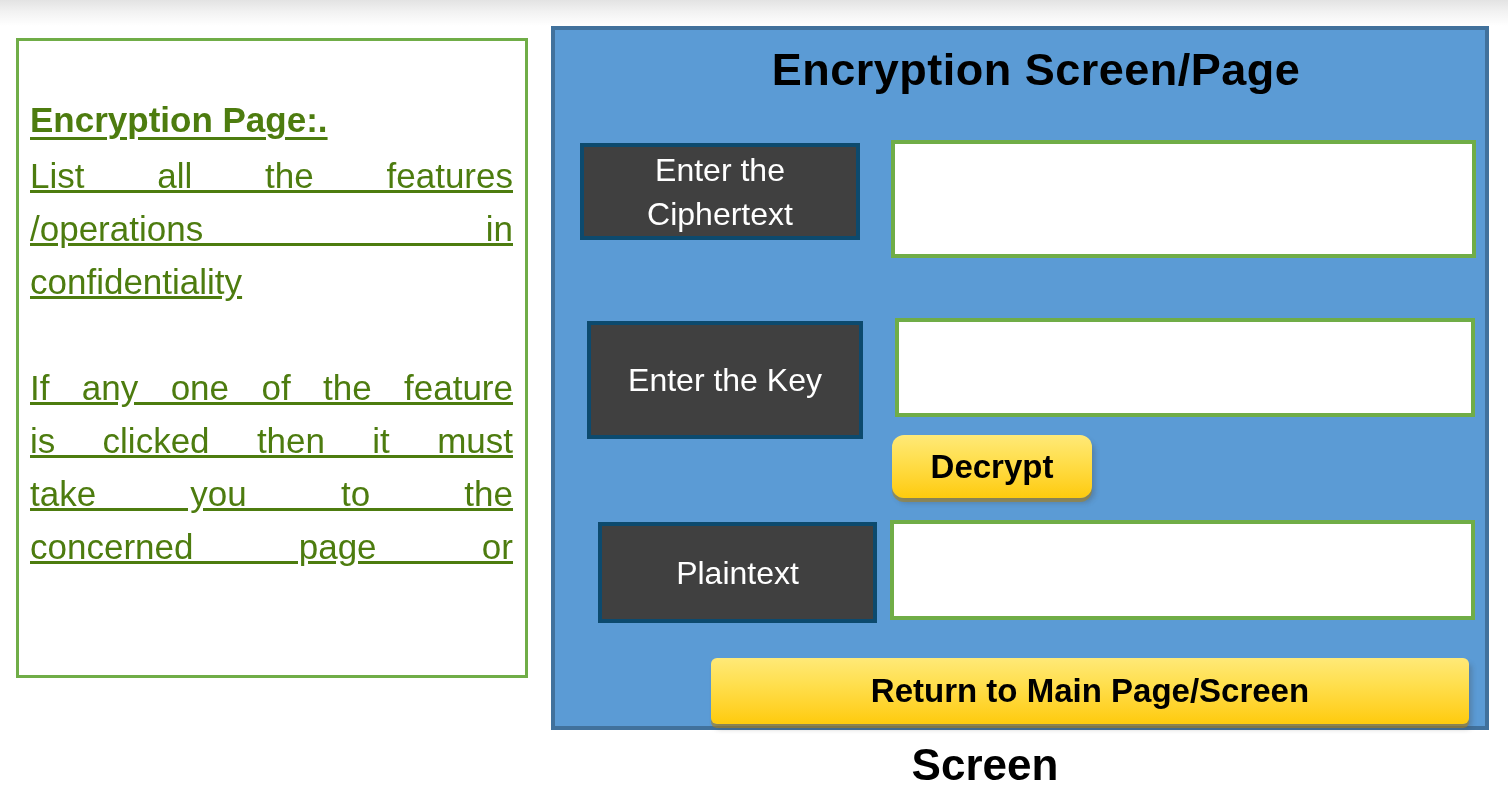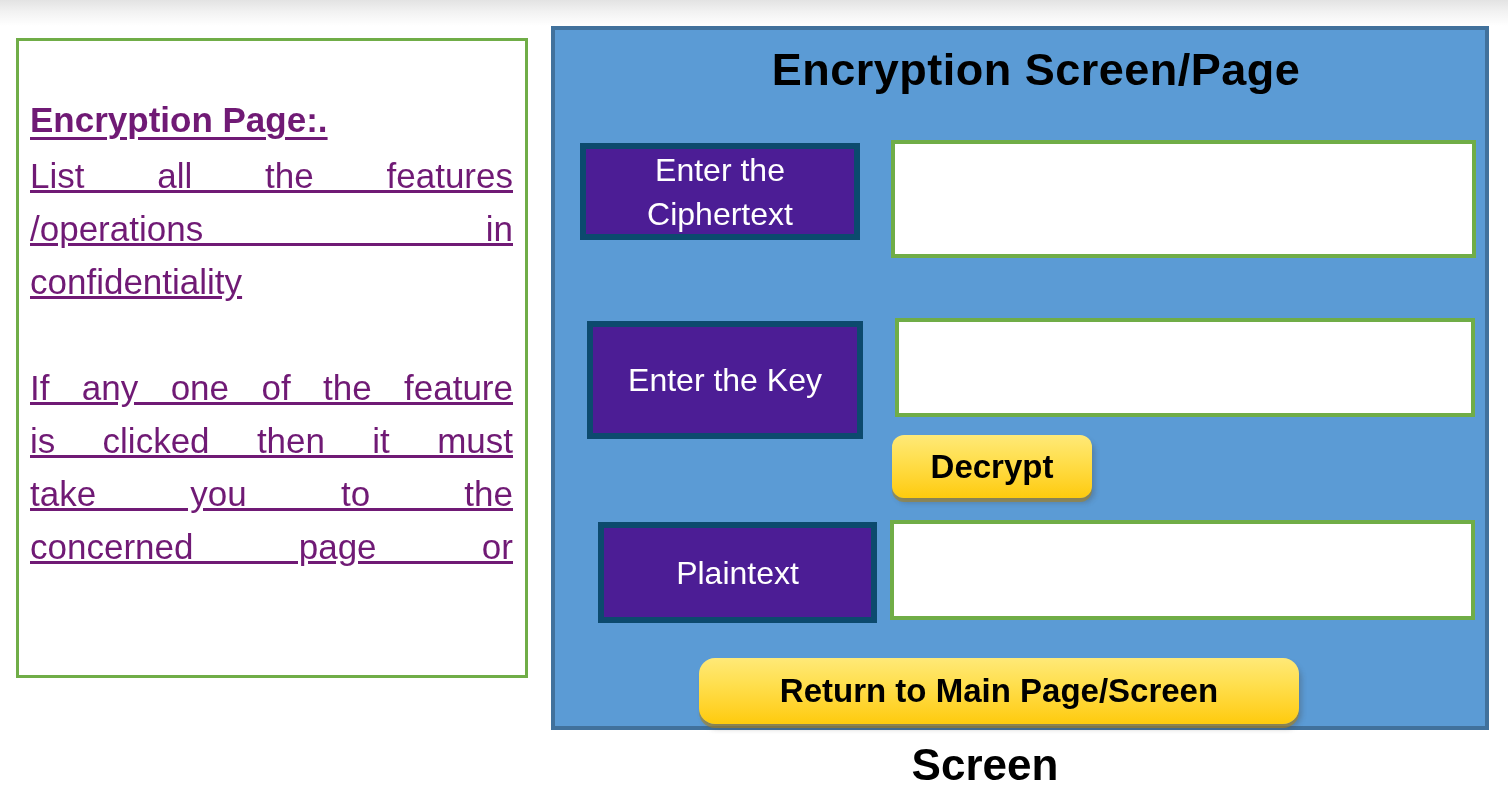--- a/index.html
+++ b/index.html
@@ -25,21 +25,21 @@
 
   
   .note-box {
     position: absolute;
     left: 16px; top: 38px;
     width: 512px; height: 640px;
     box-sizing: border-box;
     background: #ffffff;
     border: 3px solid #70AD47;
     padding: 50px 12px 0 11px;
-    color: #701a75;
+    color: #4d7c0f;
   }
   .note-heading {
     font-size: 35px;
     font-weight: bold;
     line-height: 58px;
     text-decoration: underline;
     text-decoration-thickness: 3px;
     text-underline-offset: 5px;
   }
   .jline {
@@ -69,22 +69,22 @@
     text-align: center;
     font-size: 45px;
     font-weight: bold;
     color: #000000;
     letter-spacing: 0.5px;
     padding-left: 16px;
   }
   .field-label {
     position: absolute;
     box-sizing: border-box;
-    background: #4c1d95;
-    border: 6px solid #0c4a6e;
+    background: #404040;
+    border: 4px solid #0c4a6e;
     color: #ffffff;
     font-size: 32px;
     line-height: 44px;
     display: flex;
     align-items: center;
     justify-content: center;
     text-align: center;
     padding: 0 14px;
   }
   .label-ciphertext { left: 25px; top: 113px; width: 280px; height: 97px; }
@@ -114,21 +114,21 @@
     border: none;
     border-radius: 12px;
     font-family: "Liberation Sans", sans-serif;
     font-weight: bold;
     font-size: 33px;
     color: #000000;
     cursor: pointer;
     box-shadow: 0 4px 0 rgba(178, 132, 16, 0.55), 3px 5px 5px rgba(70, 70, 70, 0.30);
   }
   .btn-decrypt { left: 337px; top: 405px; width: 200px; height: 63px; }
-  .btn-return  { left: 144px; top: 628px; width: 600px; height: 66px; border-radius: 16px; }
+  .btn-return  { left: 156px; top: 628px; width: 758px; height: 66px; border-radius: 6px; }
 
   
   .caption {
     position: absolute;
     left: 551px; top: 740px;
     width: 868px;
     text-align: center;
     font-size: 44px;
     font-weight: bold;
     color: #000000;

